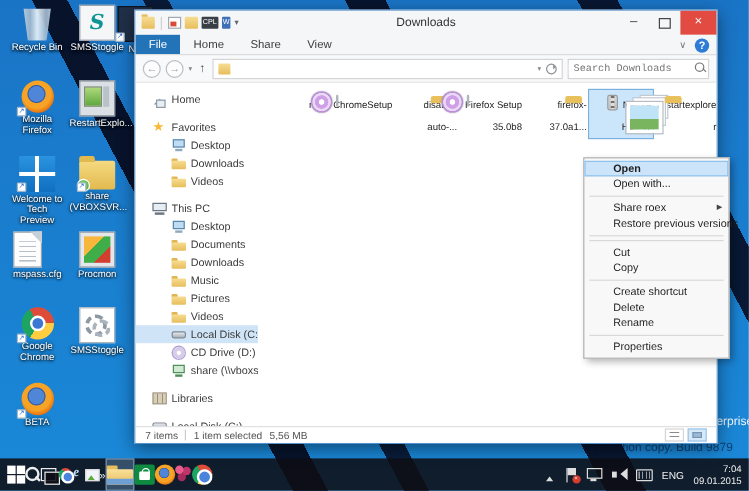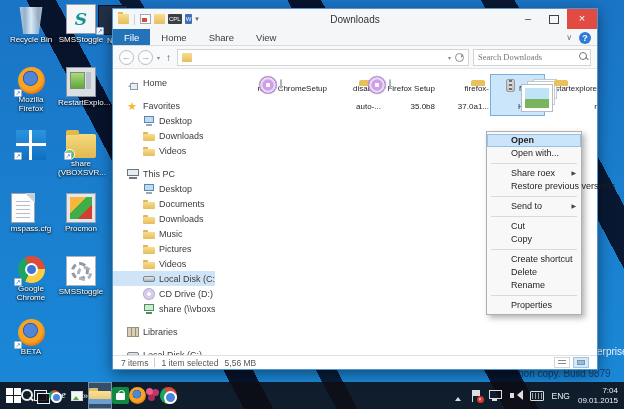--- a/index.html
+++ b/index.html
@@ -114,21 +114,21 @@
   #up-arrow { font-size:10px; color:#4a4a4a; margin:0 2px; }
   #addrbox { flex:1; height:17px; background:#fff; border:1px solid #d4d4d4; display:flex;
     align-items:center; padding:0 4px; gap:4px; min-width:0; }
   #addrtext { font-size:9px; color:#333; white-space:nowrap; overflow:hidden; }
   #addr-dd { font-size:6px; color:#888; margin-left:auto; }
   #addr-refresh { width:9px; height:9px; border:1px solid #8a8f94; border-radius:50%; position:relative; flex:none; }
   #addr-refresh::after { content:""; position:absolute; right:-2px; top:0; border:2px solid transparent; border-left-color:#8a8f94; }
   #searchbox { width:118px; height:17px; background:#fff; border:1px solid #d4d4d4; display:flex;
     align-items:center; flex:none; }
   #searchbox input { border:0; outline:0; flex:1; font-size:8.5px; padding:0 4px; min-width:0;
-    font-family:Liberation Serif, serif; color:#333; }
+    font-family:Liberation Mono, monospace; color:#333; }
   #search-mag { width:12px; position:relative; height:12px; flex:none; }
   #search-mag::before { content:""; position:absolute; left:1px; top:1px; width:6px; height:6px;
     border:1px solid #777; border-radius:50%; }
   #search-mag::after { content:""; position:absolute; left:7px; top:7px; width:4px; height:1px;
     background:#777; transform:rotate(45deg); }
 
   #content { flex:1; display:flex; min-height:0; background:#fff; }
 
   
   #sidebar { width:102px; flex:none; padding-top:6px; overflow:hidden; }
@@ -206,21 +206,21 @@
   .st-sep { width:1px; height:9px; background:#ccc; margin:0 6px; }
   #st-size { margin-left:6px; }
   #st-views { margin-left:auto; display:flex; gap:3px; }
   .vbtn { width:16px; height:11px; border:1px solid #d6d6d6; position:relative; background:#fff; }
   .vbtn.active { background:#d6e9f8; border-color:#9cc5e8; }
   .vbtn-list::after { content:""; position:absolute; inset:2px 3px;
     background:repeating-linear-gradient(180deg,#8a8a8a 0 1px, transparent 1px 3px); }
   .vbtn-thumb::after { content:""; position:absolute; inset:2px 3px; background:#9db9d6; border:1px solid #7795b5; }
 
   
-  #ctx { position:absolute; left:486px; top:131px; width:96px; z-index:50; background:#f8f8f8;
+  #ctx { position:absolute; left:486px; top:131px; width:122px; z-index:50; background:#f8f8f8;
     border:1px solid #b0b0b0; box-shadow:3px 3px 6px rgba(0,0,0,.3); padding:2px 0; }
   .mrow { height:13px; line-height:13px; padding:0 6px 0 24px; font-size:9px; color:#1e1e1e;
     position:relative; white-space:nowrap; }
   .mrow.bold .mlabel { font-weight:bold; }
   .mrow.selected { background:#cbe4f9; outline:1px solid #90c2ea; outline-offset:-1px; }
   .mrow.separator { height:1px; background:#d9d9d9; margin:3px 4px; padding:0; overflow:hidden; }
   .mrow .marrow { display:none; }
   .mrow.arrow .marrow { display:block; position:absolute; right:5px; top:0; font-size:6px; color:#444; }
   .mrow.arrow .marrow::after { content:"▶"; }
 
@@ -315,20 +315,21 @@
       <span class="dlabel">Mozilla Firefox</span>
     </div>
     <div class="ditem">
       <span class="dic dic-winapp"></span>
 
       <span class="dlabel">RestartExplo...</span>
     </div>
     <div class="ditem shortcut">
       <span class="dic dic-winlogo"></span>
       <span class="sc-arrow">↗</span>
+      <span class="dlabel">Welcome to Tech Preview</span>
     </div>
     <div class="ditem shortcut">
       <span class="dic dic-sharefolder"></span>
       <span class="sc-arrow">↗</span>
       <span class="dlabel">share (VBOXSVR...</span>
     </div>
     <div class="ditem">
       <span class="dic dic-doc"></span>
 
       <span class="dlabel">mspass.cfg</span>
@@ -558,24 +559,20 @@
       <span class="marrow"></span>
     </div>
     <div class="mrow">
       <span class="mlabel">Restore previous versions</span>
       
     </div>
     <div class="mrow separator">
       <span class="mlabel"></span>
       
     </div>
-    <div class="mrow arrow">
-      <span class="mlabel">Send to</span>
-      <span class="marrow"></span>
-    </div>
     <div class="mrow separator">
       <span class="mlabel"></span>
       
     </div>
     <div class="mrow">
       <span class="mlabel">Cut</span>
       
     </div>
     <div class="mrow">
       <span class="mlabel">Copy</span>

